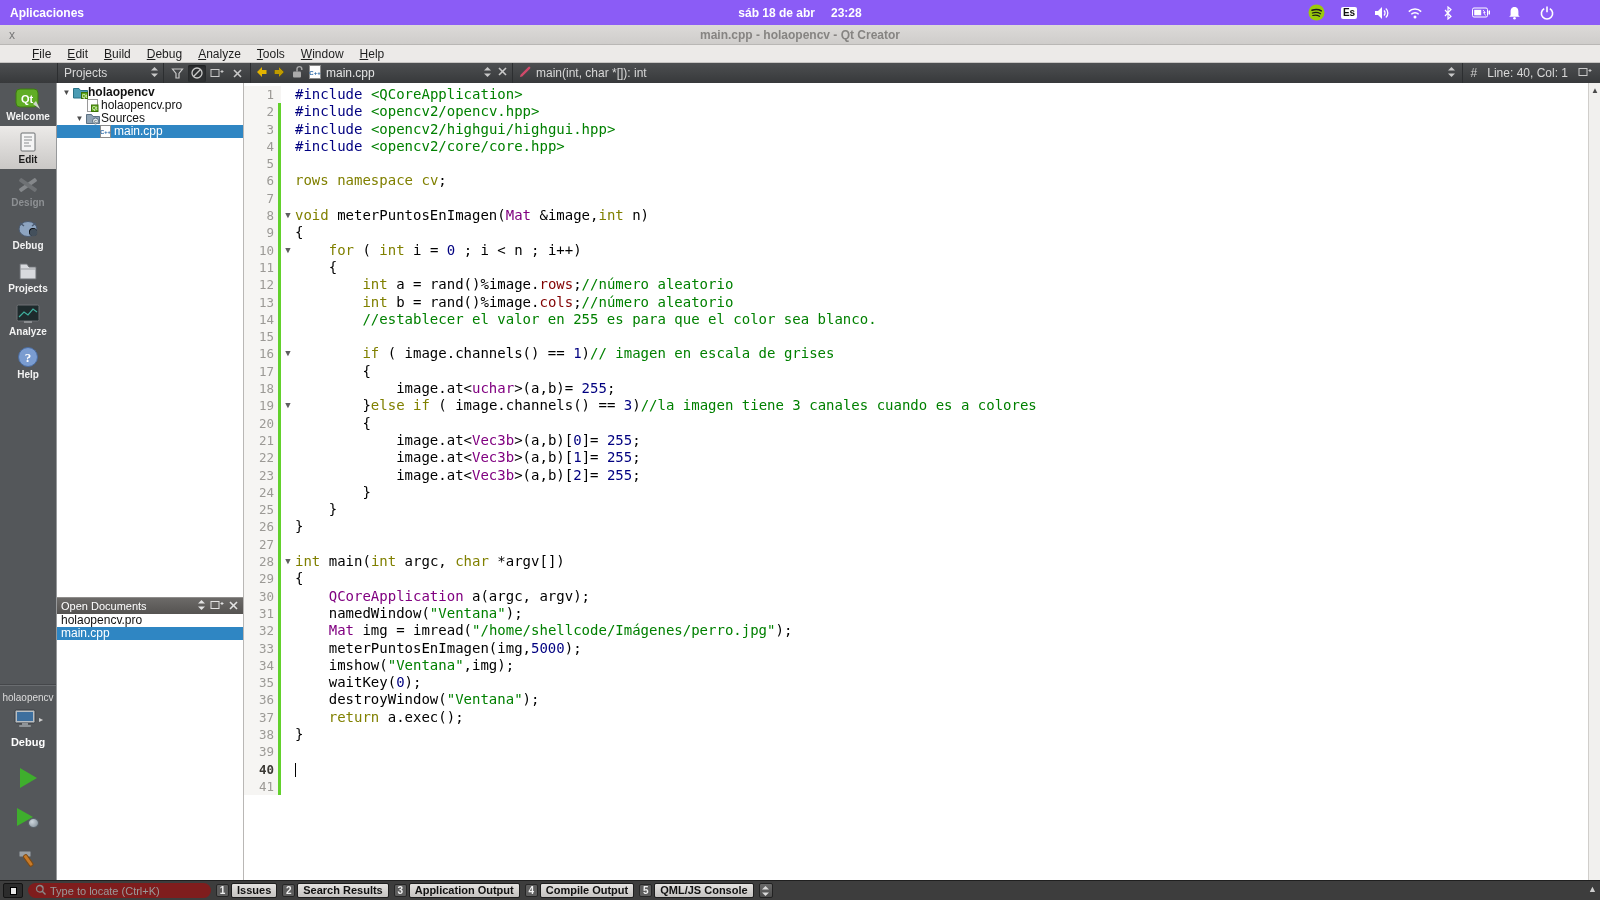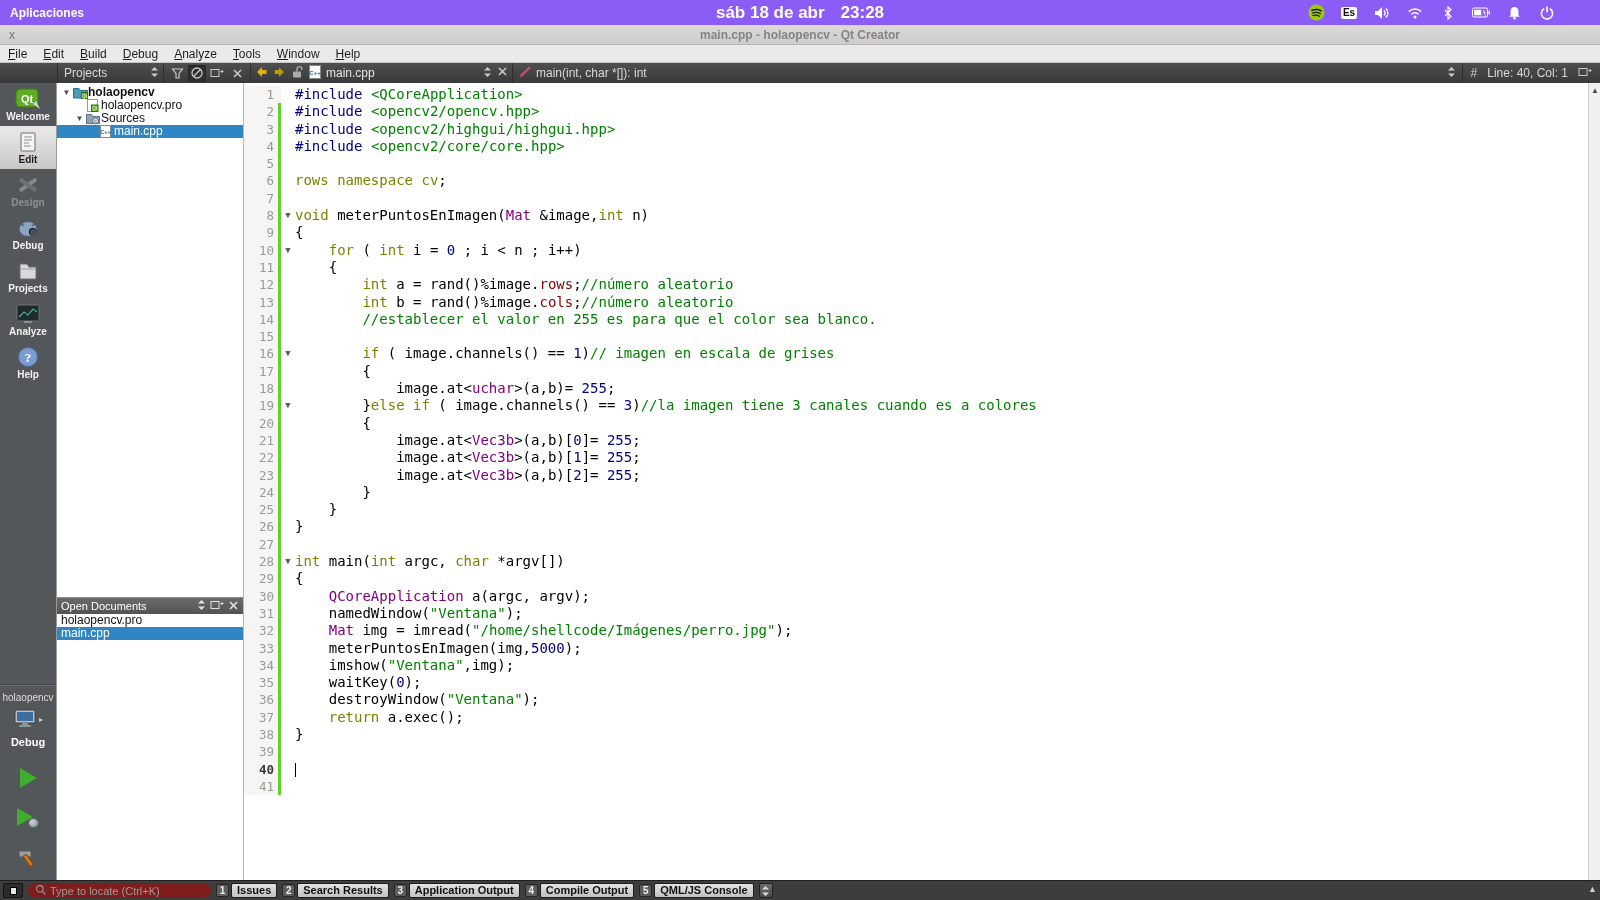--- a/index.html
+++ b/index.html
@@ -3,30 +3,30 @@
 <meta charset="utf-8">
 <style>
   *{box-sizing:border-box;margin:0;padding:0}
   html,body{width:1600px;height:900px;overflow:hidden}
   body{font-family:"Liberation Sans",sans-serif;background:#fff}
   .screen{position:relative;width:1600px;height:900px;display:flex;flex-direction:column}
 
   
   .top-panel{height:25px;background:#8b5cf6;color:#fff;display:flex;align-items:center;position:relative;flex:none}
   .apps-menu{padding-left:10px;font-size:12px;font-weight:bold}
-  .clock{position:absolute;left:50%;transform:translateX(-50%);font-size:17px;font-weight:bold;display:flex;gap:16px}
+  .clock{position:absolute;left:50%;transform:translateX(-50%);font-size:12px;font-weight:bold;display:flex;gap:16px}
   .tray{margin-left:auto;display:flex;align-items:flex-end;gap:15px;padding-right:44px}
   .tray-icon{display:inline-flex;align-items:center;justify-content:center;width:18px;height:18px}
   .kb-badge{background:#fff;color:#111;font-size:10px;font-weight:bold;border-radius:2px;padding:1px 2px;line-height:10px}
 
   
   .titlebar{height:20px;background:linear-gradient(#dcdad8,#cfcdcb);border-bottom:1px solid #b9b7b5;display:flex;align-items:center;position:relative;flex:none}
   .win-close{position:absolute;left:9px;top:1px;color:#787878;font-size:12px;line-height:18px}
   .win-title{margin:0 auto;color:#868482;font-size:12px;font-weight:bold}
-  .menubar{height:18px;background:#eceae8;border-bottom:1px solid #c7c5c3;display:flex;align-items:center;padding-left:0;font-size:12px;color:#1e1e1e;flex:none}
+  .menubar{height:18px;background:#eceae8;border-bottom:1px solid #c7c5c3;display:flex;align-items:center;padding-left:24px;font-size:12px;color:#1e1e1e;flex:none}
   .menu-item{padding:0 8px;height:18px;line-height:18px}
   .menu-item u{text-decoration:underline}
 
   
   .toolbar{height:20px;background:linear-gradient(#4d4f51,#37393b);color:#d8d8d8;font-size:12px;display:flex;align-items:stretch;flex:none}
   .tb-spacer{width:58px;border-right:1px solid #2c2e30}
   .tb-combo{width:106px;display:flex;align-items:center;padding:0 4px 0 6px;border-right:1px solid #2c2e30}
   .tb-combo .lbl{flex:1}
   .tb-iconbar{display:flex;align-items:center;gap:2px;padding:0 4px;border-right:1px solid #2c2e30}
   .tb-btn{display:inline-flex;align-items:center;justify-content:center;width:18px;height:17px;border-radius:2px}

